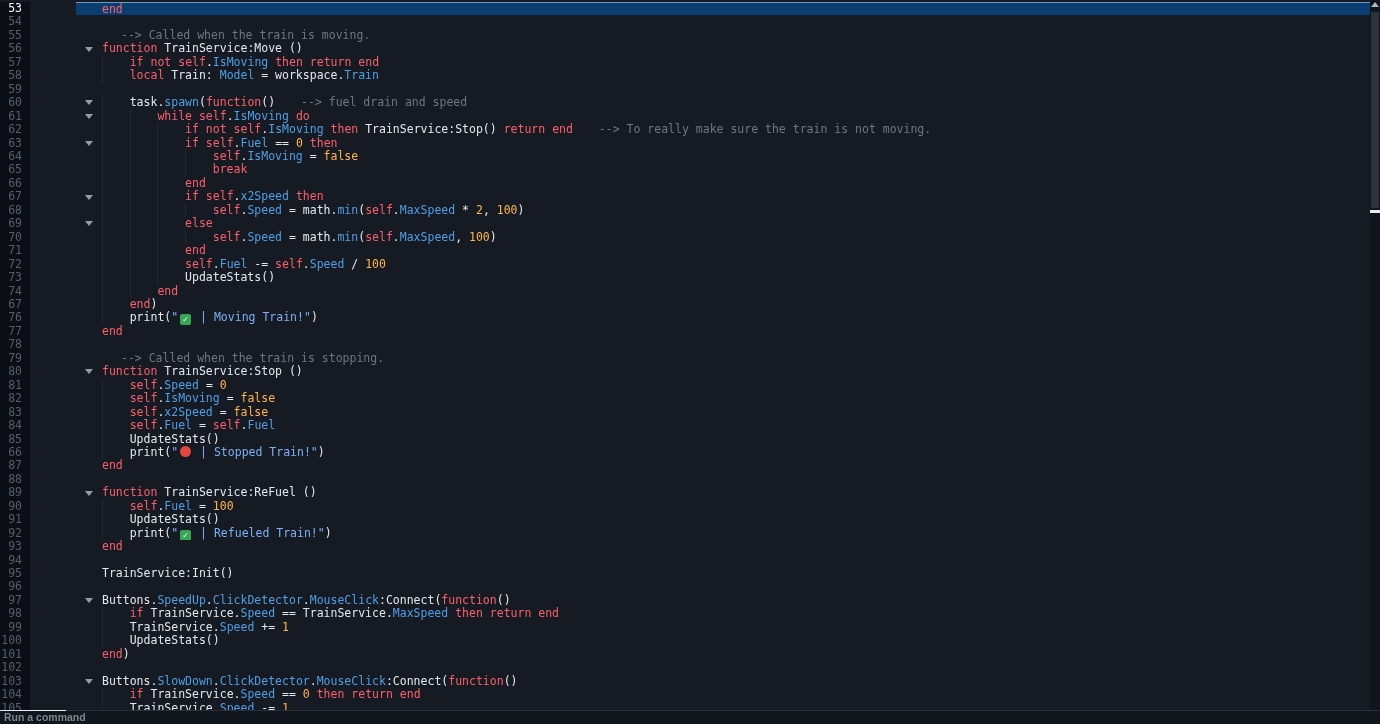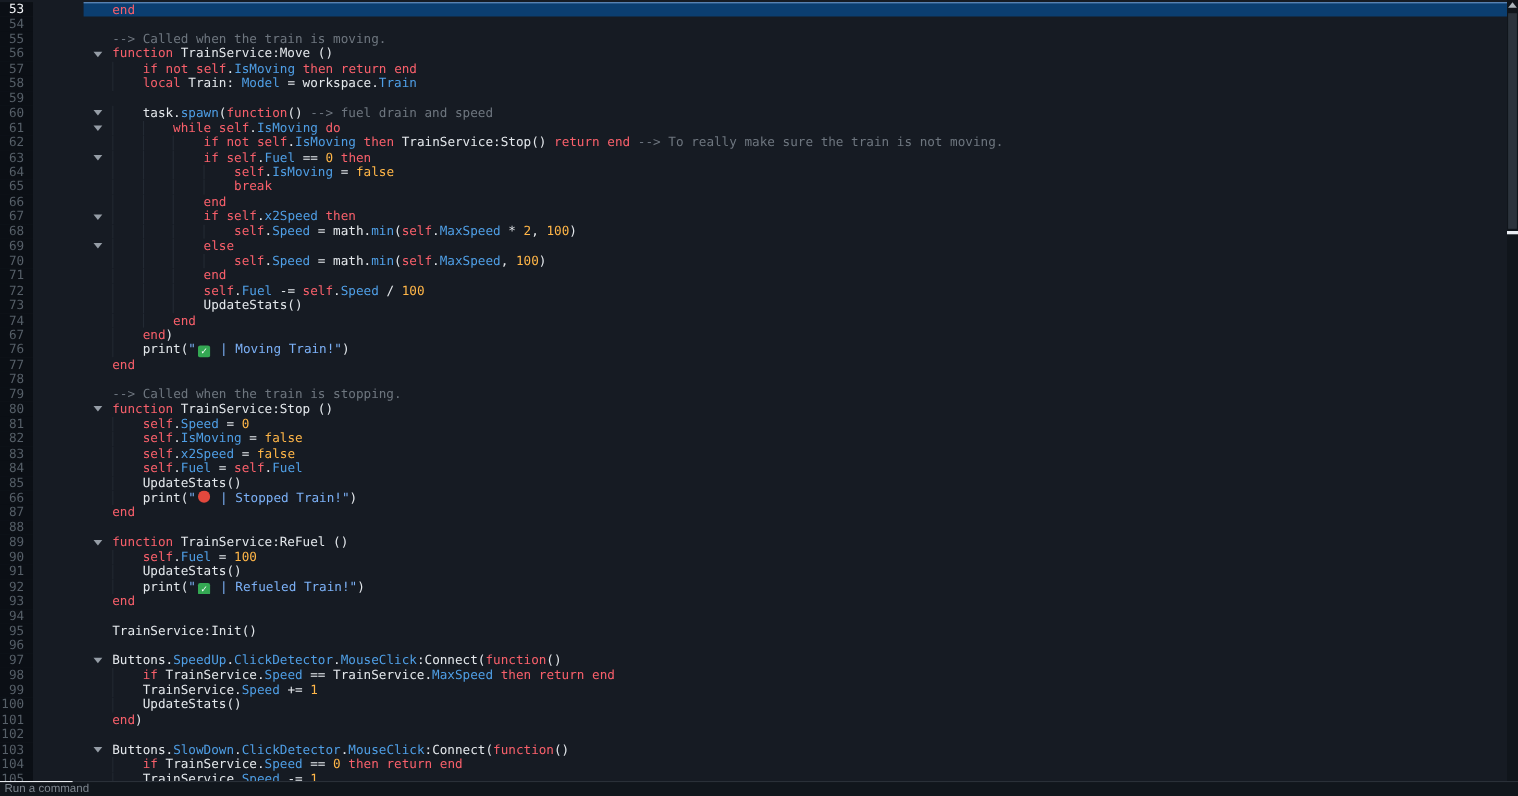--- a/index.html
+++ b/index.html
@@ -14,32 +14,32 @@
   .row.hl .body { background:#0b3e70; border-top:1px solid #6b96c6; }
   .fold { flex:0 0 26px; display:flex; align-items:center; justify-content:center; }
   .arrow { width:0; height:0; border-left:4px solid transparent; border-right:4px solid transparent; border-top:5px solid #959da6; }
   .code { flex:1; white-space:pre; overflow:hidden; color:#e4e8ec; }
   .ind { display:inline-block; width:4ch; height:13.46px; vertical-align:top; border-left:1px solid rgba(160,180,200,0.10); }
 
   .tok-k { color:#f9606b; }
   .tok-p { color:#4f9fe6; }
   .tok-n { color:#ffb648; }
   .tok-s { color:#7cb1f7; }
-  .tok-c { color:#6e767f; }
+  .tok-c { color:#6e767f;margin-left:19px; }
   .tok-t { color:#e4e8ec; }
 
   .icon-check { display:inline-block; width:11px; height:11px; margin:0 2px; background:#34a853; border-radius:2px; color:#ffffff; font-family:"DejaVu Sans",sans-serif; font-size:8px; line-height:11px; text-align:center; vertical-align:-1px; }
   .icon-red { display:inline-block; width:11px; height:11px; margin:0 2px; background:#e2483d; border-radius:50%; vertical-align:-1px; }
 
   .scrollbar { position:absolute; top:0; right:0; bottom:14px; width:10px; background:#10151b; }
   .sb-up { position:absolute; top:2px; left:1px; width:0; height:0; border-left:4px solid transparent; border-right:4px solid transparent; border-bottom:5px solid #aeb6bd; }
   .sb-thumb { position:absolute; top:12px; left:1px; width:8px; height:196px; background:#2c333c; }
   .sb-mark { position:absolute; top:210px; left:0; width:10px; height:3px; background:#e9edf2; }
 
-  .cmdbar { position:absolute; left:0; right:0; bottom:0; height:14px; background:#11161c; border-top:1px solid #2a3038; font-family:"Liberation Sans",sans-serif; font-size:10.5px; line-height:13px; color:#7d858e; padding-left:4px; }
+  .cmdbar { position:absolute; left:0; right:0; bottom:0; height:14px; background:#11161c; border-top:1px solid #2a3038; font-family:"Liberation Sans",sans-serif; font-size:10.5px; line-height:13px; color:#7d858e; padding-left:4px;font-weight:bold; }
   .cmd-focus { position:absolute; top:-1px; left:0; width:66px; height:1px; background:#e8ecf0; }
 </style>
 </head>
 <body>
 
 <div class="editor">
   <div>
       <div class="row hl">
         <div class="num active">53</div>
         <div class="body">

